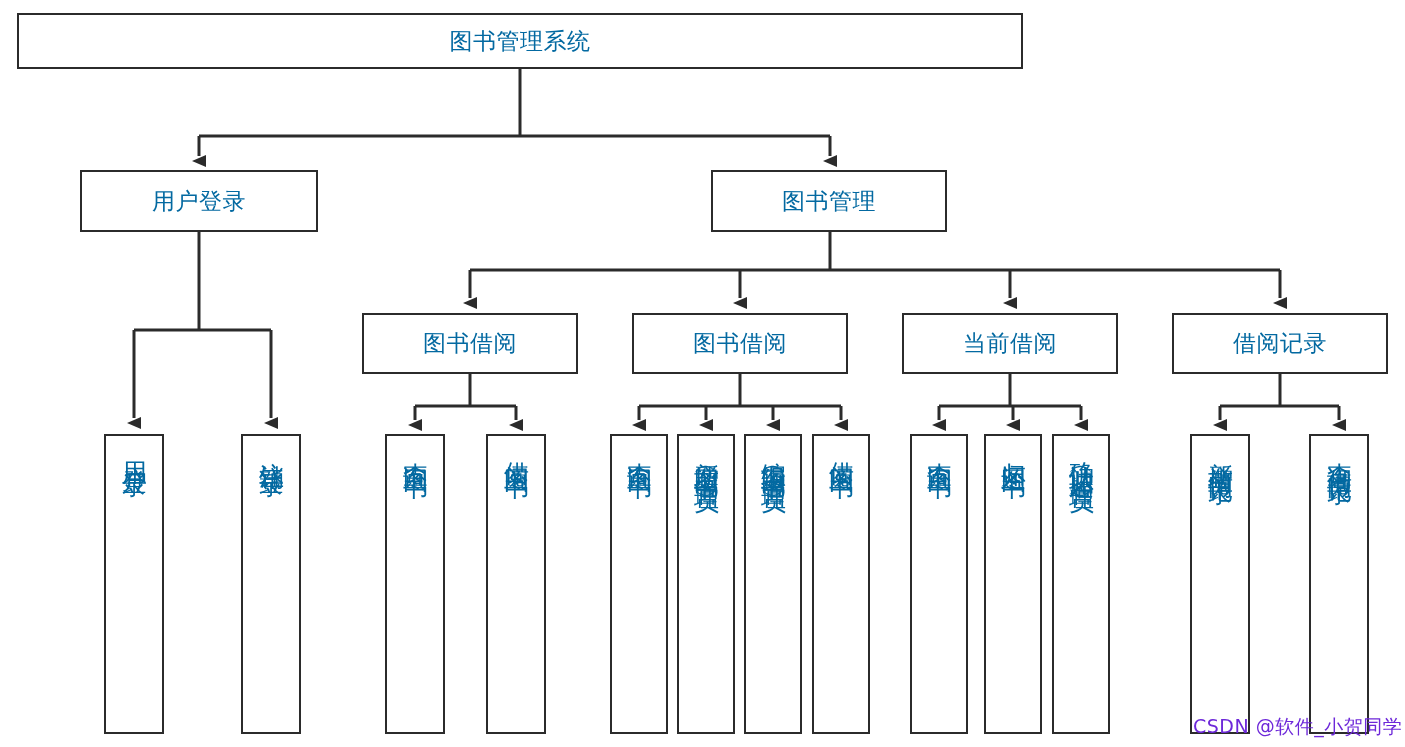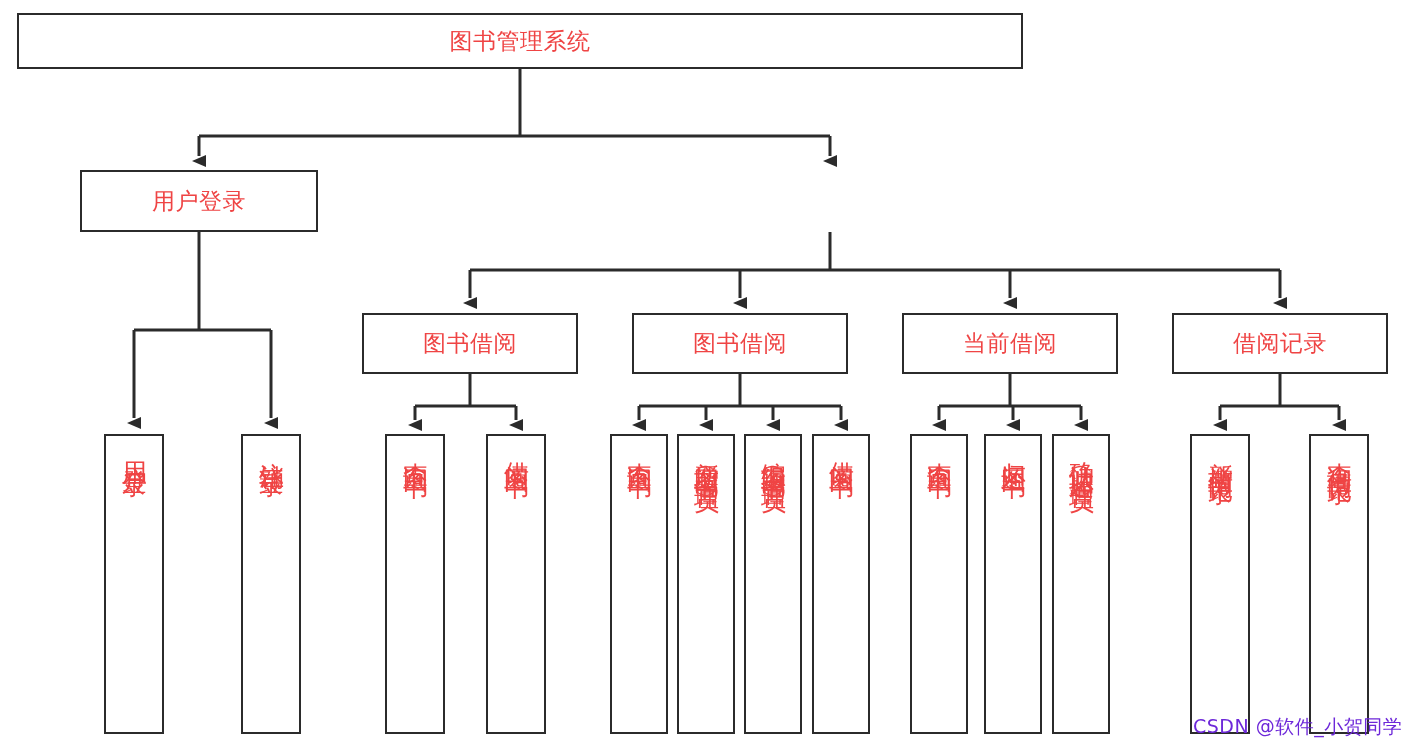--- a/index.html
+++ b/index.html
@@ -26,21 +26,21 @@
     pointer-events: none;
   }
   .node {
     position: absolute;
     box-sizing: border-box;
     background: #ffffff;
     border: 2px solid #2b2b2b;
     display: flex;
     align-items: center;
     justify-content: center;
-    color: #ef4444;
+    color: #0369a1;
   }
   .node.horiz {
     font-size: 23px;
     letter-spacing: 0.5px;
   }
   .node.vert {
     align-items: flex-start;
     justify-content: center;
     padding-top: 6px;
   }
@@ -116,20 +116,23 @@
     </g>
   </svg>
 
   <div class="node horiz" style="left:17px; top:13px; width:1006px; height:56px;">
     <span>图书管理系统</span>
   </div>
 
   <div class="node horiz" style="left:80px; top:170px; width:238px; height:62px;">
     <span>用户登录</span>
   </div>
+  <div class="node horiz" style="left:711px; top:170px; width:236px; height:62px;">
+    <span>图书管理</span>
+  </div>
 
   <div class="node horiz" style="left:362px; top:313px; width:216px; height:61px;">
     <span>图书借阅</span>
   </div>
   <div class="node horiz" style="left:902px; top:313px; width:216px; height:61px;">
     <span>当前借阅</span>
   </div>
   <div class="node horiz" style="left:632px; top:313px; width:216px; height:61px;">
     <span>图书借阅</span>
   </div>

